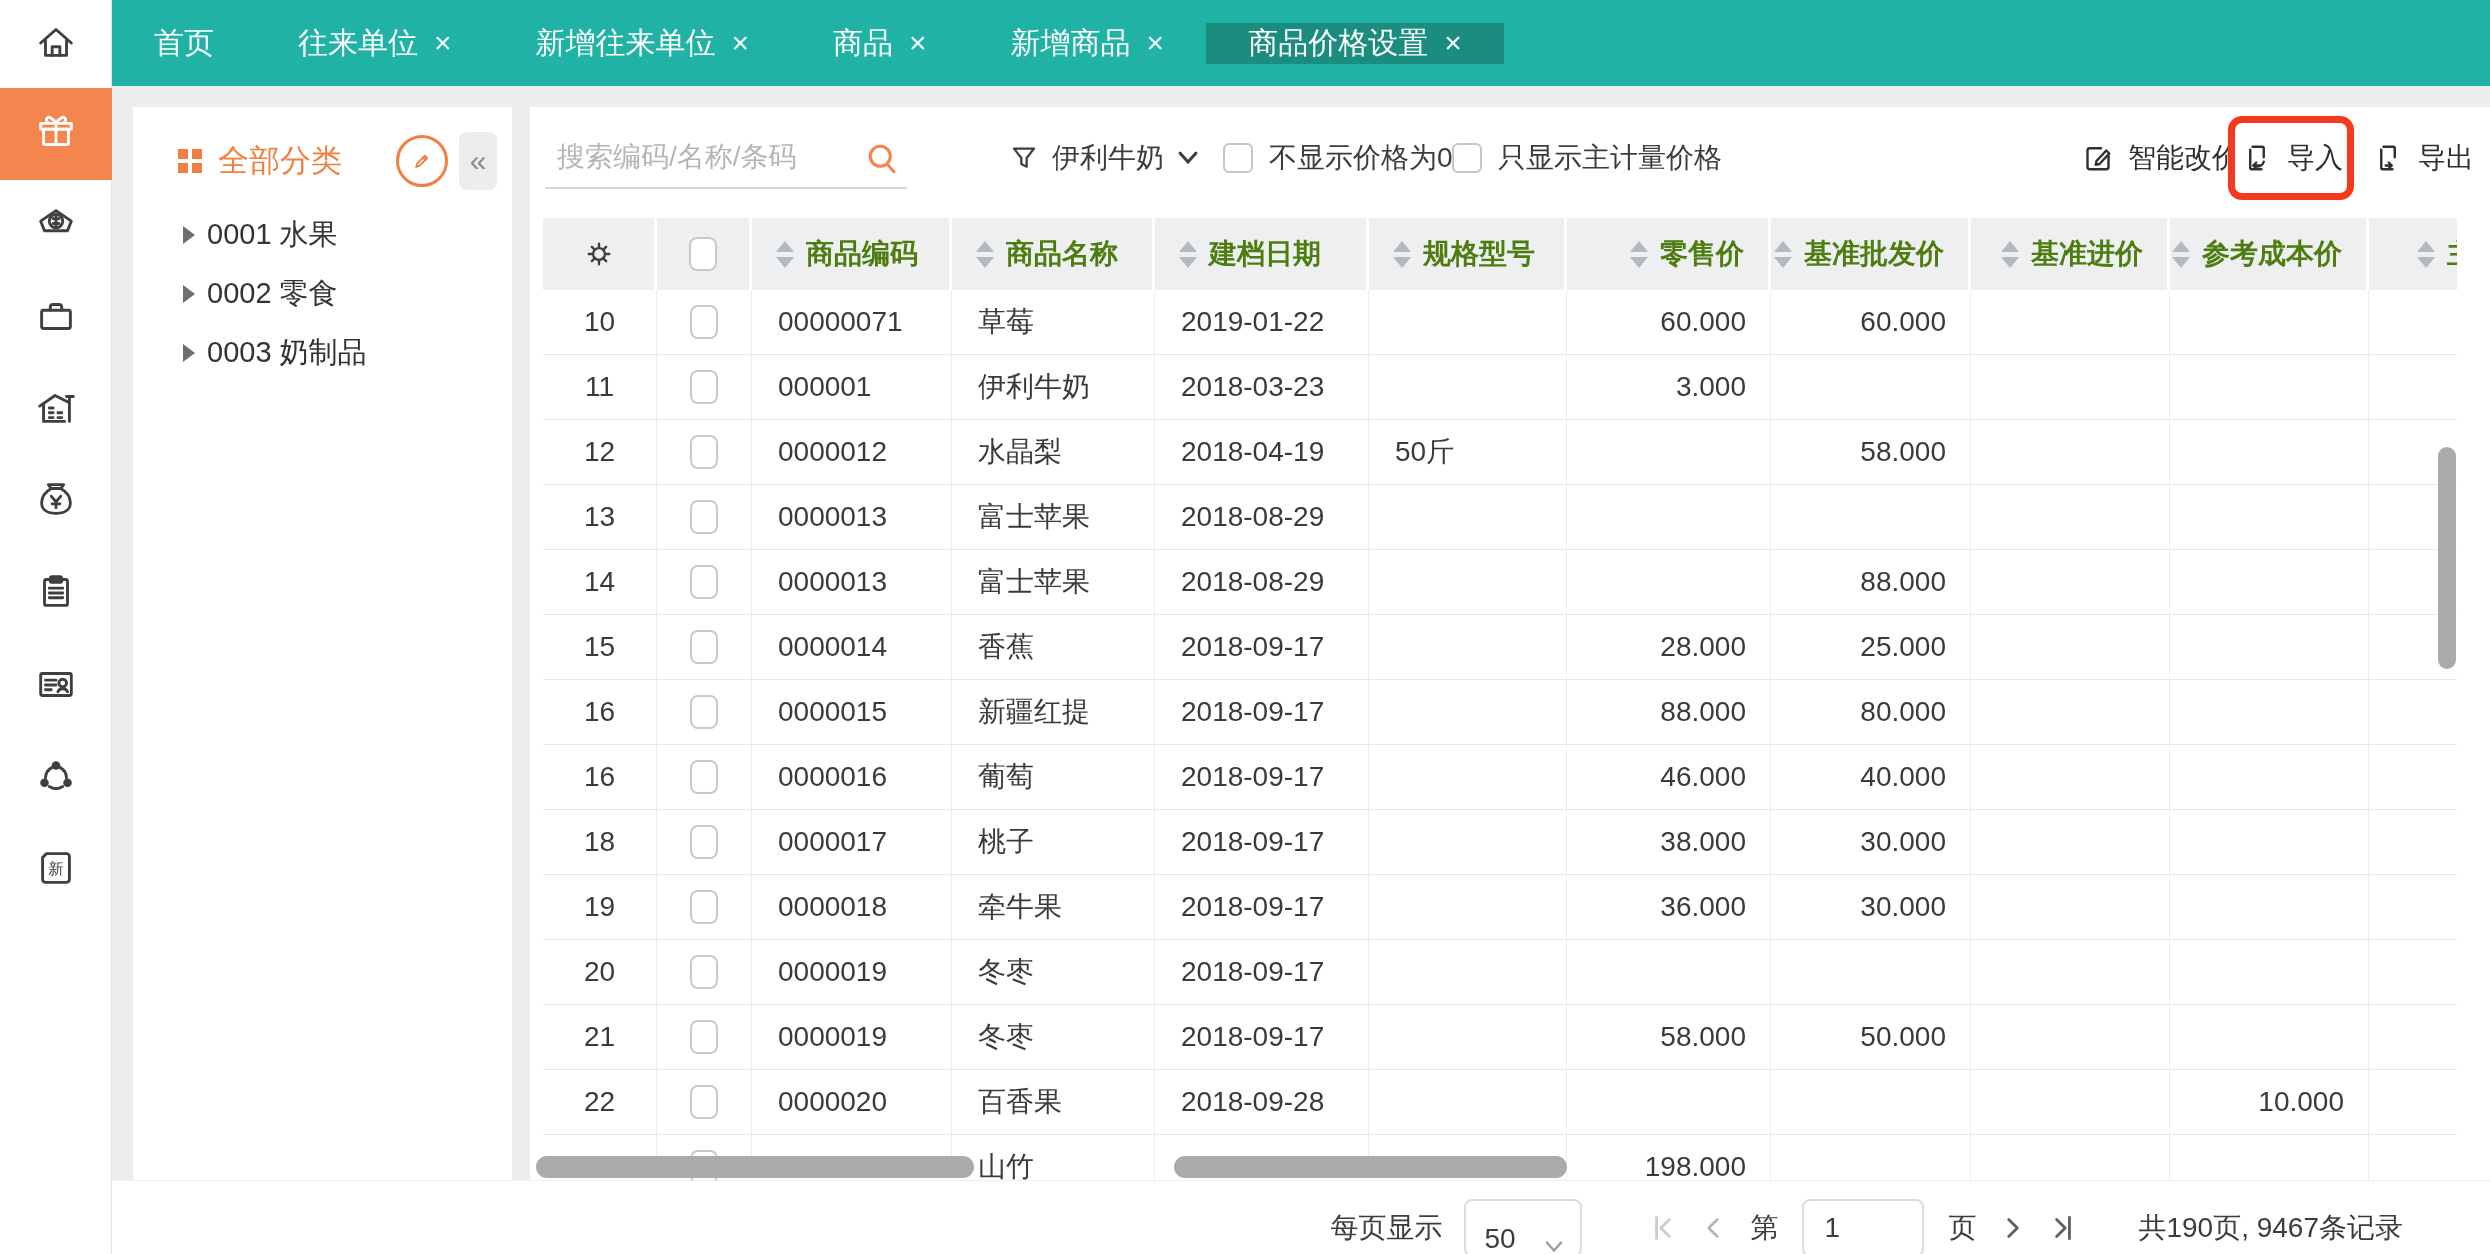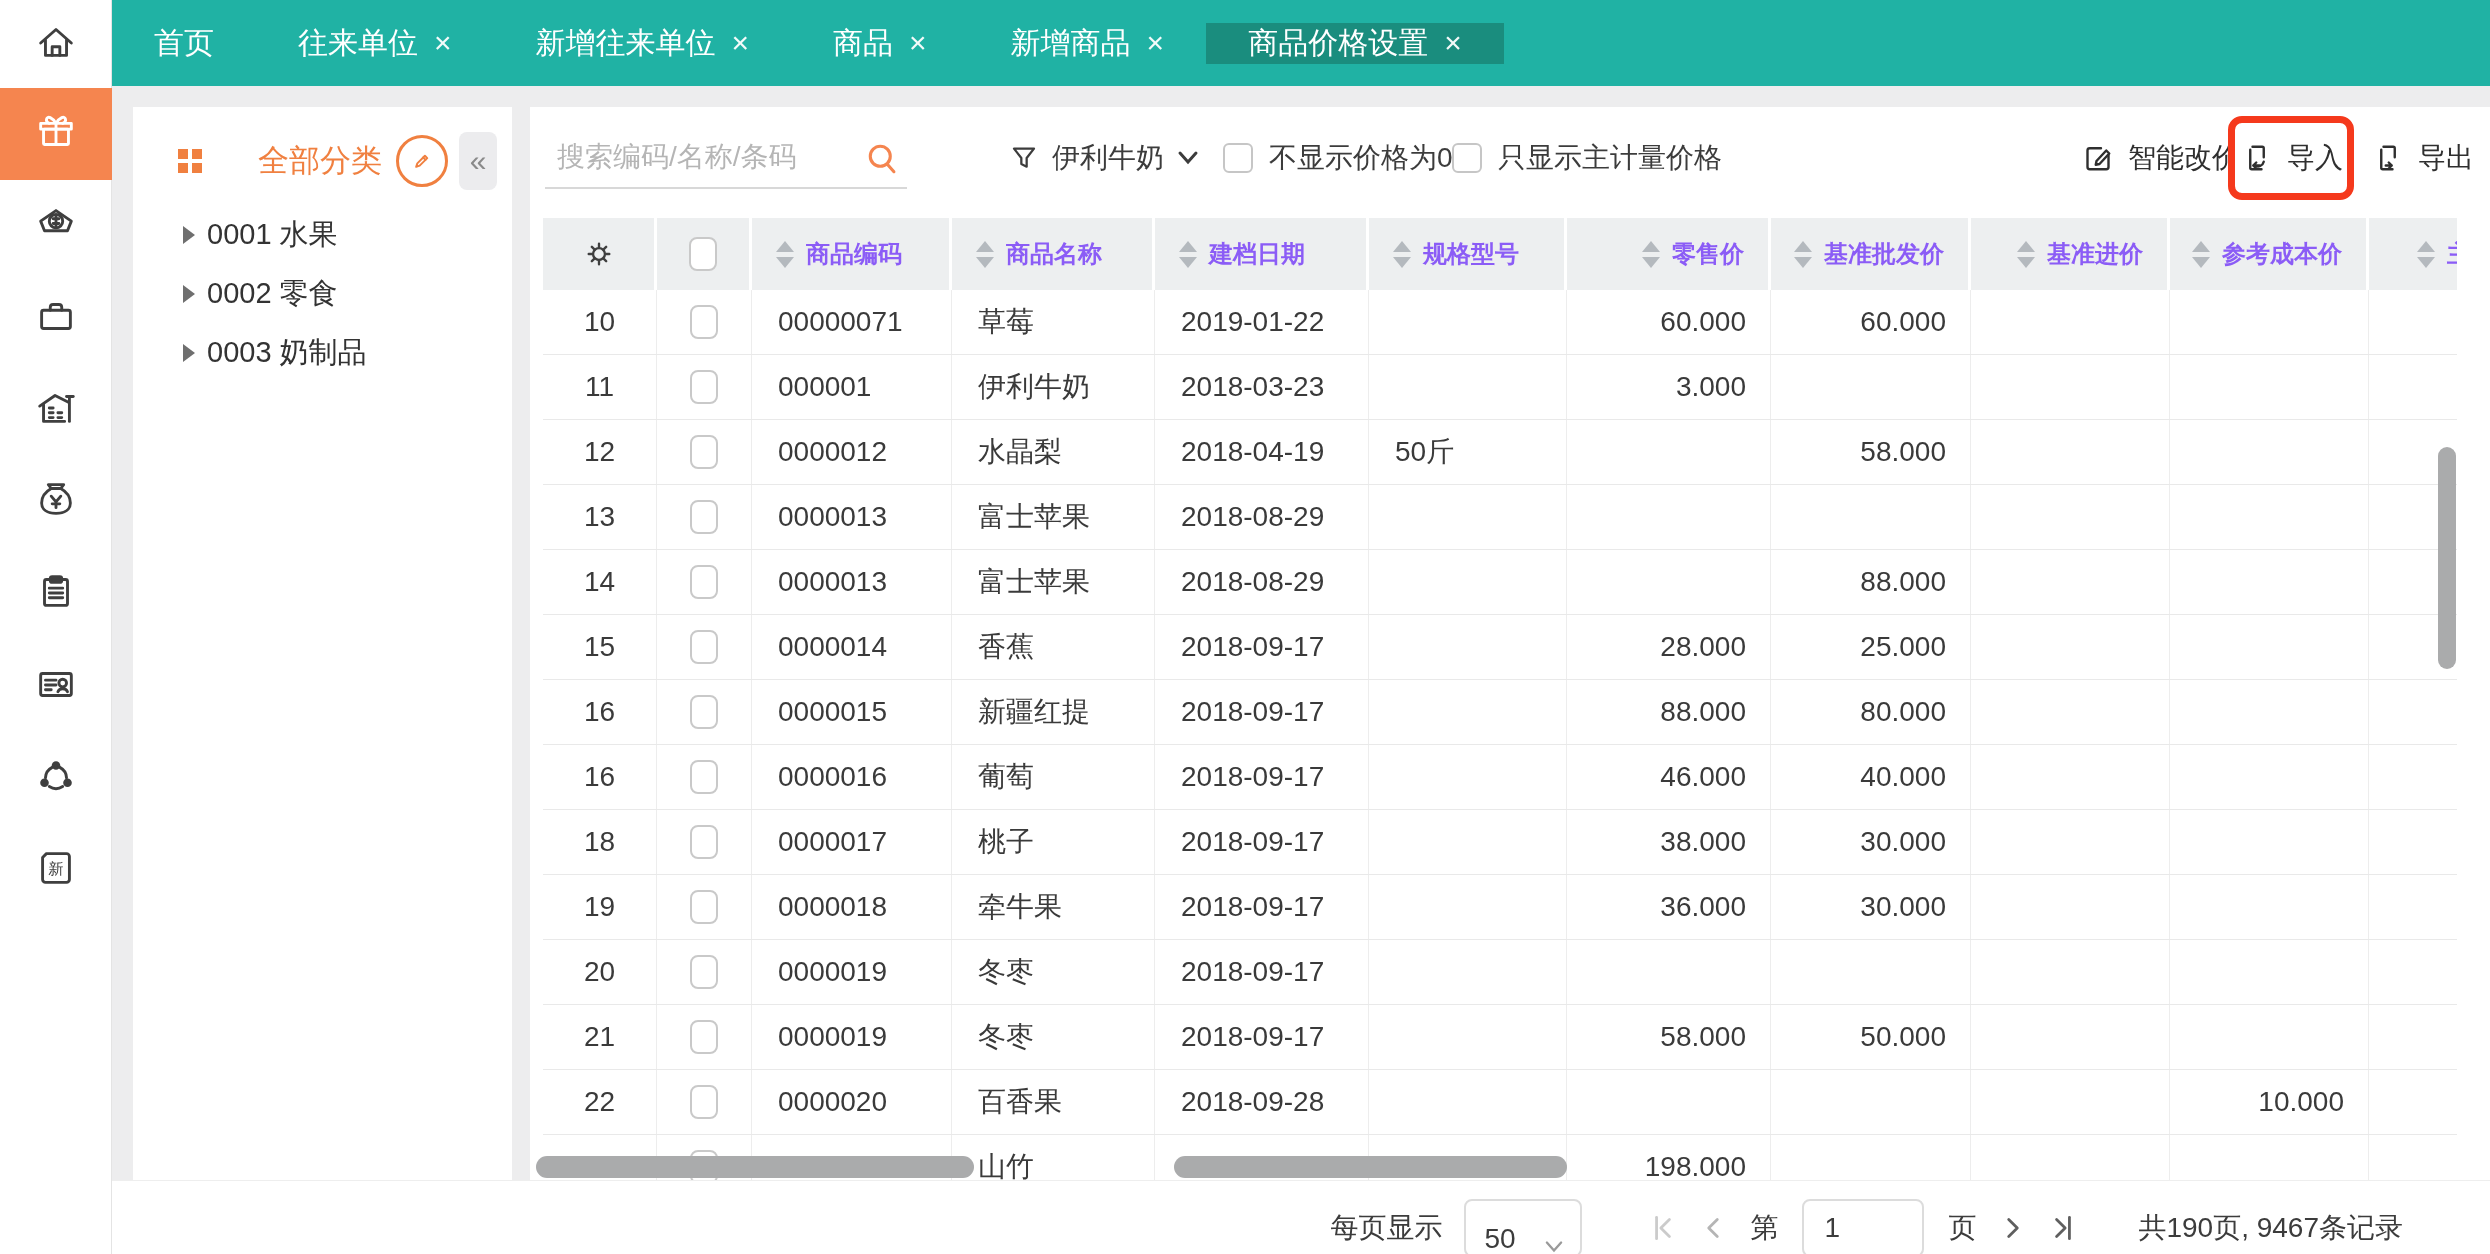--- a/index.html
+++ b/index.html
@@ -28,21 +28,21 @@
   .tabbar{position:absolute;left:112px;top:0;width:2378px;height:86px;background:var(--teal);display:flex;align-items:center;z-index:5;}
   .tab{display:flex;align-items:center;gap:16px;padding:0 42px;color:#fff;font-size:30px;cursor:pointer;white-space:nowrap;}
   .tab.active{background:var(--teal-active);}
   .tab-close{font-size:30px;opacity:.95;line-height:1;}
 
   
   .cat-panel{position:absolute;left:133px;top:107px;width:379px;height:1073px;background:#fff;}
   .cat-header{position:absolute;left:45px;top:28px;height:52px;display:flex;align-items:center;}
   .grid-icon{display:grid;grid-template-columns:10px 10px;grid-template-rows:10px 10px;gap:4px;margin-right:16px;}
   .grid-icon i{background:var(--orange-deep);display:block;}
-  .cat-title{font-size:31px;color:var(--orange-deep);margin-left:40px;}
+  .cat-title{font-size:31px;color:var(--orange-deep);}
   .edit-btn{position:absolute;left:263px;top:28px;width:52px;height:52px;border:3px solid var(--orange-deep);border-radius:50%;color:var(--orange-deep);display:flex;align-items:center;justify-content:center;cursor:pointer;background:#fff;}
   .edit-btn svg{width:28px;height:28px;}
   .collapse-btn{position:absolute;left:326px;top:25px;width:38px;height:58px;background:#ececee;border-radius:8px;display:flex;align-items:center;justify-content:center;font-size:30px;color:#8a8a8a;cursor:pointer;}
   .cat-tree{position:absolute;top:98px;left:0;width:100%;}
   .tree-item{height:59px;display:flex;align-items:center;font-size:29px;color:#333;position:relative;padding-left:74px;cursor:pointer;}
   .tree-arrow{position:absolute;left:50px;width:0;height:0;border-top:9px solid transparent;border-bottom:9px solid transparent;border-left:12px solid #6f6f6f;}
 
   
   .main-card{position:absolute;left:530px;top:107px;width:1960px;height:1073px;background:#fff;overflow:hidden;}
 
@@ -57,21 +57,21 @@
   .chk-box{width:30px;height:30px;border:2px solid #c6c6c6;border-radius:6px;background:#fff;}
   .tool-btn{position:absolute;top:20px;height:62px;display:flex;align-items:center;gap:12px;font-size:28px;color:#2f2f2f;cursor:pointer;}
   .tool-btn svg{width:36px;height:36px;}
   .import-box{position:absolute;left:1698px;top:9px;width:126px;height:84px;border:7px solid var(--red);border-radius:14px;display:flex;align-items:center;justify-content:center;gap:12px;font-size:28px;color:#2f2f2f;cursor:pointer;background:#fff;}
   .import-box svg{width:36px;height:36px;}
 
   
   .table{position:absolute;left:13px;top:111px;width:1914px;}
   .thead,.tr{display:grid;grid-template-columns:114px 95px 200px 203px 214px 198px 204px 200px 199px 199px 88px;}
   .thead{height:72px;background:#edeff0;}
-  .th{display:flex;align-items:center;border-right:3px solid #fff;font-size:24px;font-weight:600;color:#8b5cf6;overflow:hidden;white-space:nowrap;cursor:pointer;}
+  .th{display:flex;align-items:center;border-right:3px solid #fff;font-size:28px;font-weight:600;color:#4d7c0f;overflow:hidden;white-space:nowrap;cursor:pointer;}
   .th:last-child{border-right:none;}
   .th.c-center{justify-content:center;}
   .th.c-left{padding-left:24px;}
   .th.c-right{justify-content:flex-end;padding-right:24px;}
   .th.c-clip{padding-left:48px;}
   .sorter{display:inline-flex;flex-direction:column;gap:5px;margin-right:12px;flex:none;}
   .tri-up{width:0;height:0;border-left:9px solid transparent;border-right:9px solid transparent;border-bottom:11px solid #b4b9be;}
   .tri-down{width:0;height:0;border-left:9px solid transparent;border-right:9px solid transparent;border-top:11px solid #b4b9be;}
   .gear{width:38px;height:38px;color:#3f3f3f;}
   .tr{height:65px;border-bottom:1px solid #e9e9e9;align-items:center;font-size:28px;color:#3a3a3a;background:#fff;}

